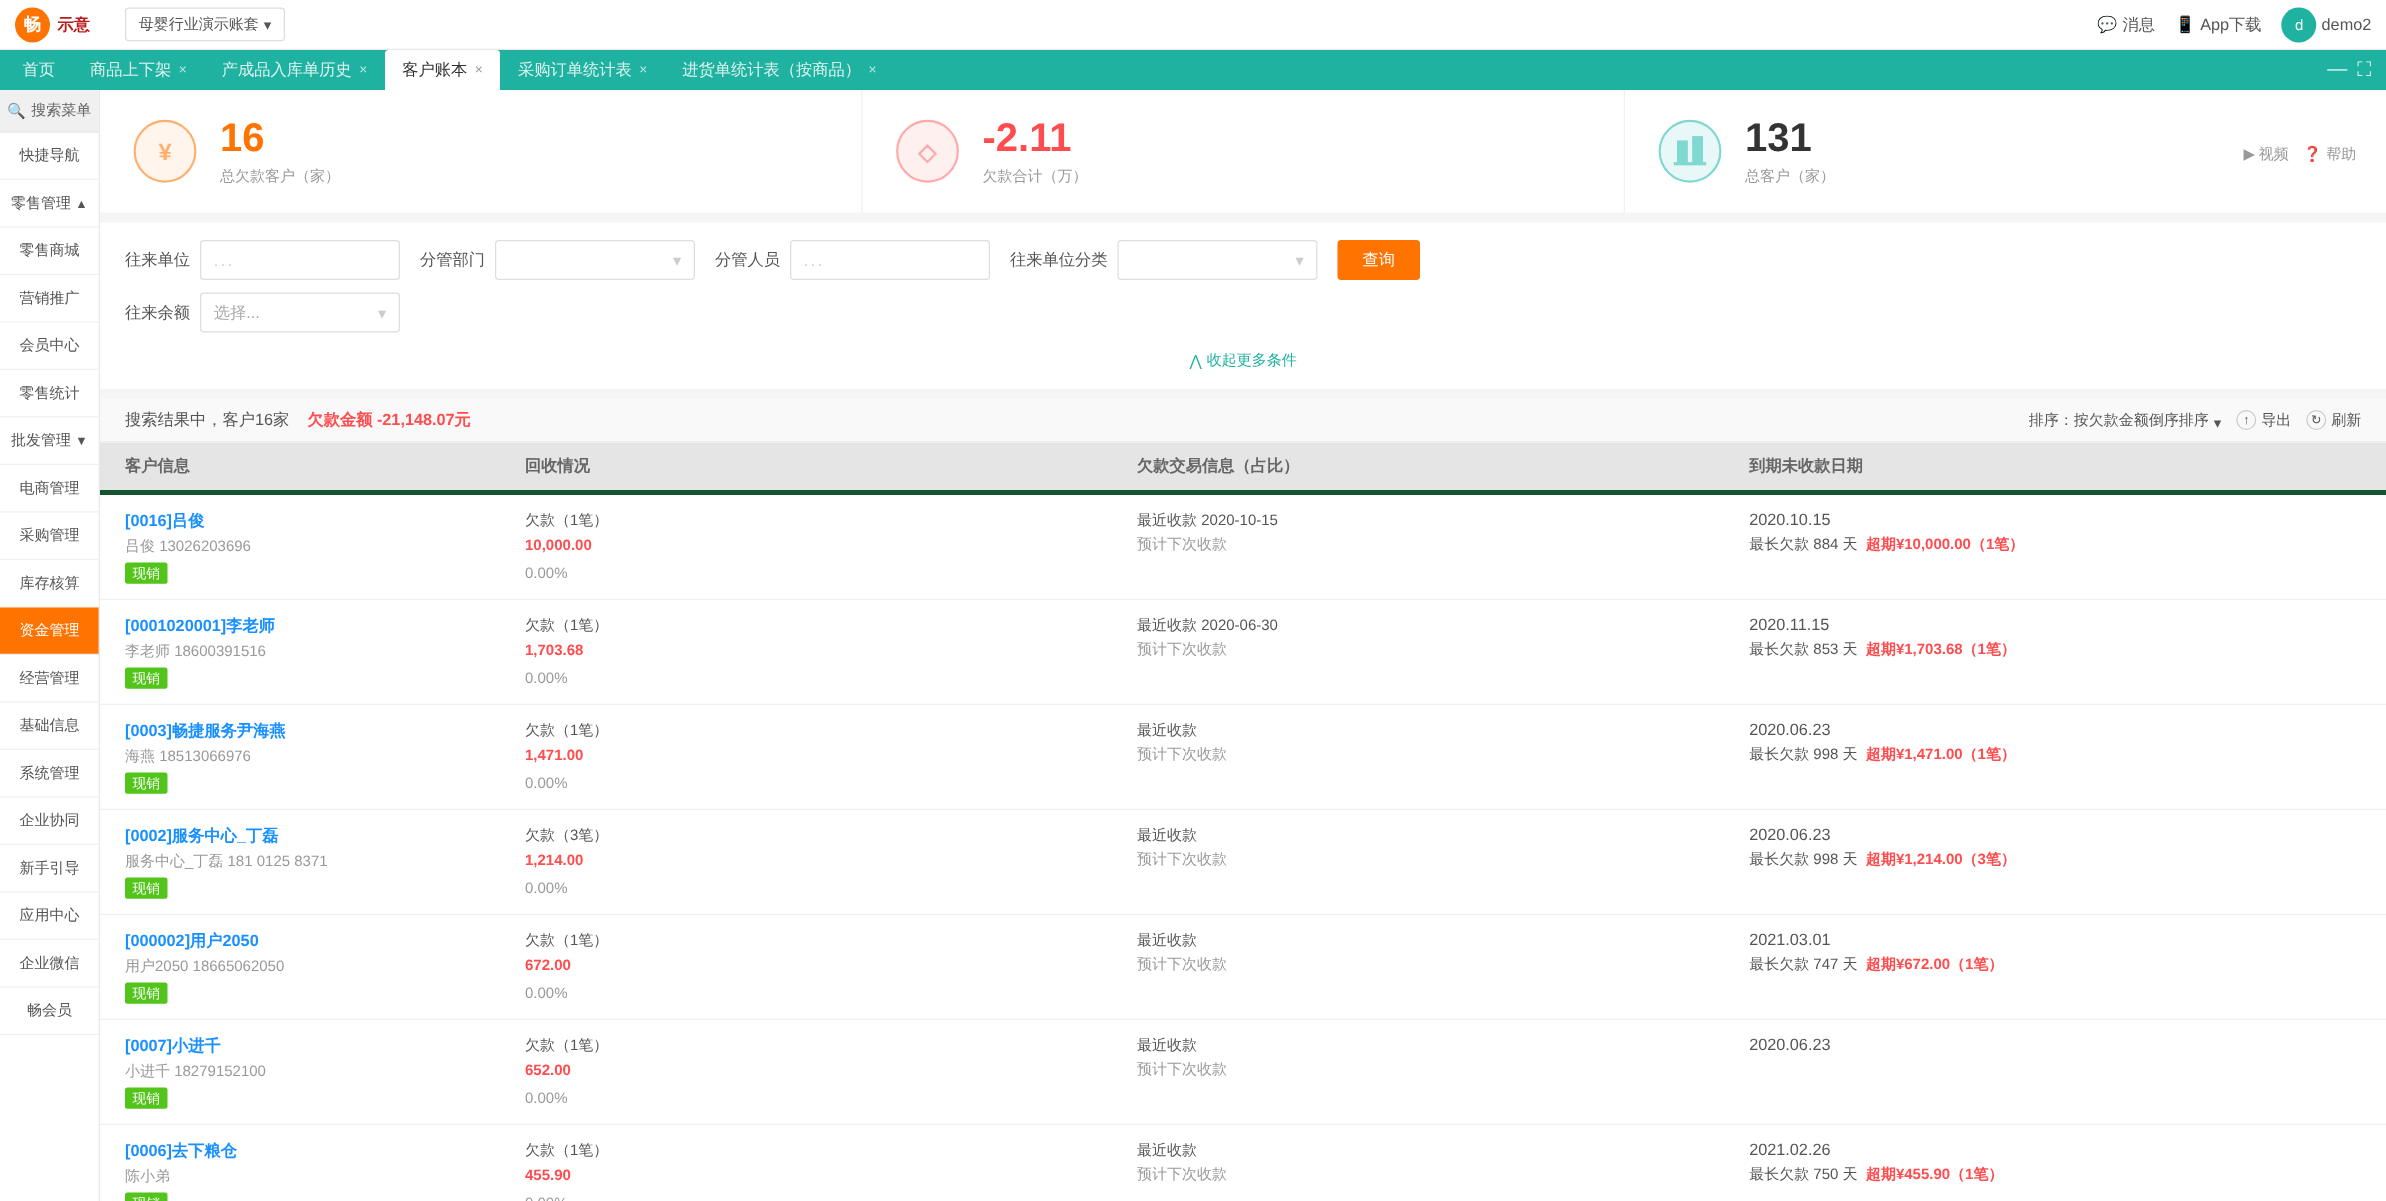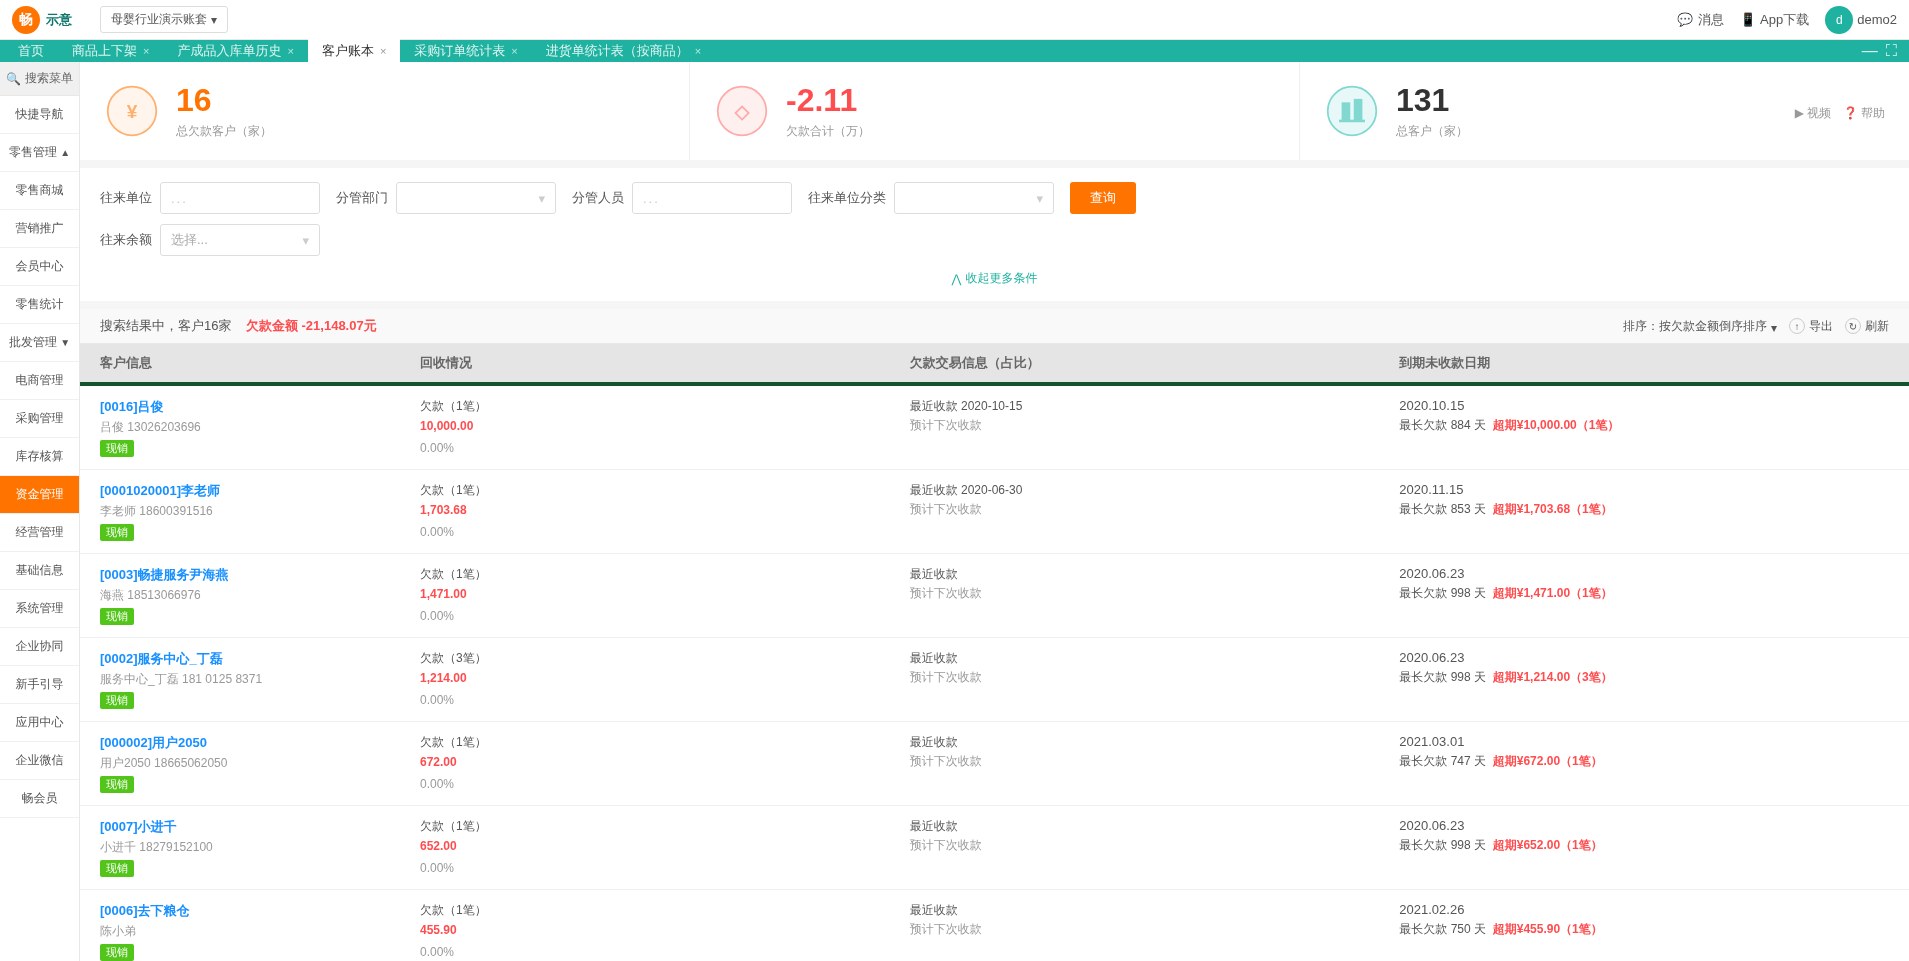--- a/index.html
+++ b/index.html
@@ -3,27 +3,27 @@
   <meta charset="utf-8">
   <style>
     * { box-sizing: border-box; margin: 0; padding: 0; }
     body { font-family: 'Microsoft YaHei', Arial, sans-serif; font-size: 13px; background: #f5f5f5; color: #333; }
 
     
     .app-wrapper { display: flex; flex-direction: column; height: 961px; overflow: hidden; }
     .top-bar { display: flex; align-items: center; height: 40px; background: #fff; border-bottom: 1px solid #e8e8e8; padding: 0 12px; }
     .logo-area { display: flex; align-items: center; gap: 6px; min-width: 80px; }
     .logo-icon { width: 28px; height: 28px; background: #ff7300; border-radius: 50%; display: flex; align-items: center; justify-content: center; color: #fff; font-size: 14px; font-weight: bold; }
-    .logo-text { color: #0f766e; font-size: 13px; font-weight: bold; }
+    .logo-text { color: #b91c1c; font-size: 13px; font-weight: bold; }
     .company-select { display: flex; align-items: center; gap: 4px; padding: 4px 10px; border: 1px solid #ddd; border-radius: 3px; cursor: pointer; font-size: 12px; color: #555; margin-left: 8px; }
     .top-right { margin-left: auto; display: flex; align-items: center; gap: 16px; }
     .top-right-item { display: flex; align-items: center; gap: 4px; cursor: pointer; font-size: 13px; color: #555; }
 
     
-    .tab-bar { display: flex; align-items: center; height: 22px; background: #20b2a0; padding: 0 4px; }
+    .tab-bar { display: flex; align-items: center; height: 32px; background: #20b2a0; padding: 0 4px; }
     .tab { display: flex; align-items: center; gap: 6px; padding: 0 14px; height: 32px; cursor: pointer; font-size: 13px; color: rgba(255,255,255,0.85); border-radius: 3px 3px 0 0; white-space: nowrap; }
     .tab.active { background: #fff; color: #333; }
     .tab .close-btn { font-size: 11px; color: rgba(255,255,255,0.7); cursor: pointer; }
     .tab.active .close-btn { color: #999; }
     .tab-bar-end { margin-left: auto; display: flex; align-items: center; gap: 8px; padding-right: 8px; }
     .tab-bar-btn { color: rgba(255,255,255,0.85); cursor: pointer; font-size: 16px; }
 
     
     .main-area { display: flex; flex: 1; overflow: hidden; }
 
@@ -487,24 +487,20 @@
             <div class="debt-count">欠款（1笔）</div>
             <div class="debt-amount">652.00</div>
             <div class="debt-ratio">0.00%</div>
           </div>
           <div>
             <div class="collection-date">最近收款</div>
             <div class="collection-sub">预计下次收款</div>
           </div>
           <div>
             <div class="due-date">2020.06.23</div>
-            <div class="overdue-info">
-              <span>最长欠款 998 天</span>
-              &nbsp;<span class="overdue-link">超期¥652.00（1笔）</span>
-            </div>
           </div>
         </div>
 
         <div class="table-row">
           <div>
             <div class="customer-name">[0006]去下粮仓</div>
             <div class="customer-sub">陈小弟</div>
             <span class="customer-tag">现销</span>
           </div>
           <div>

